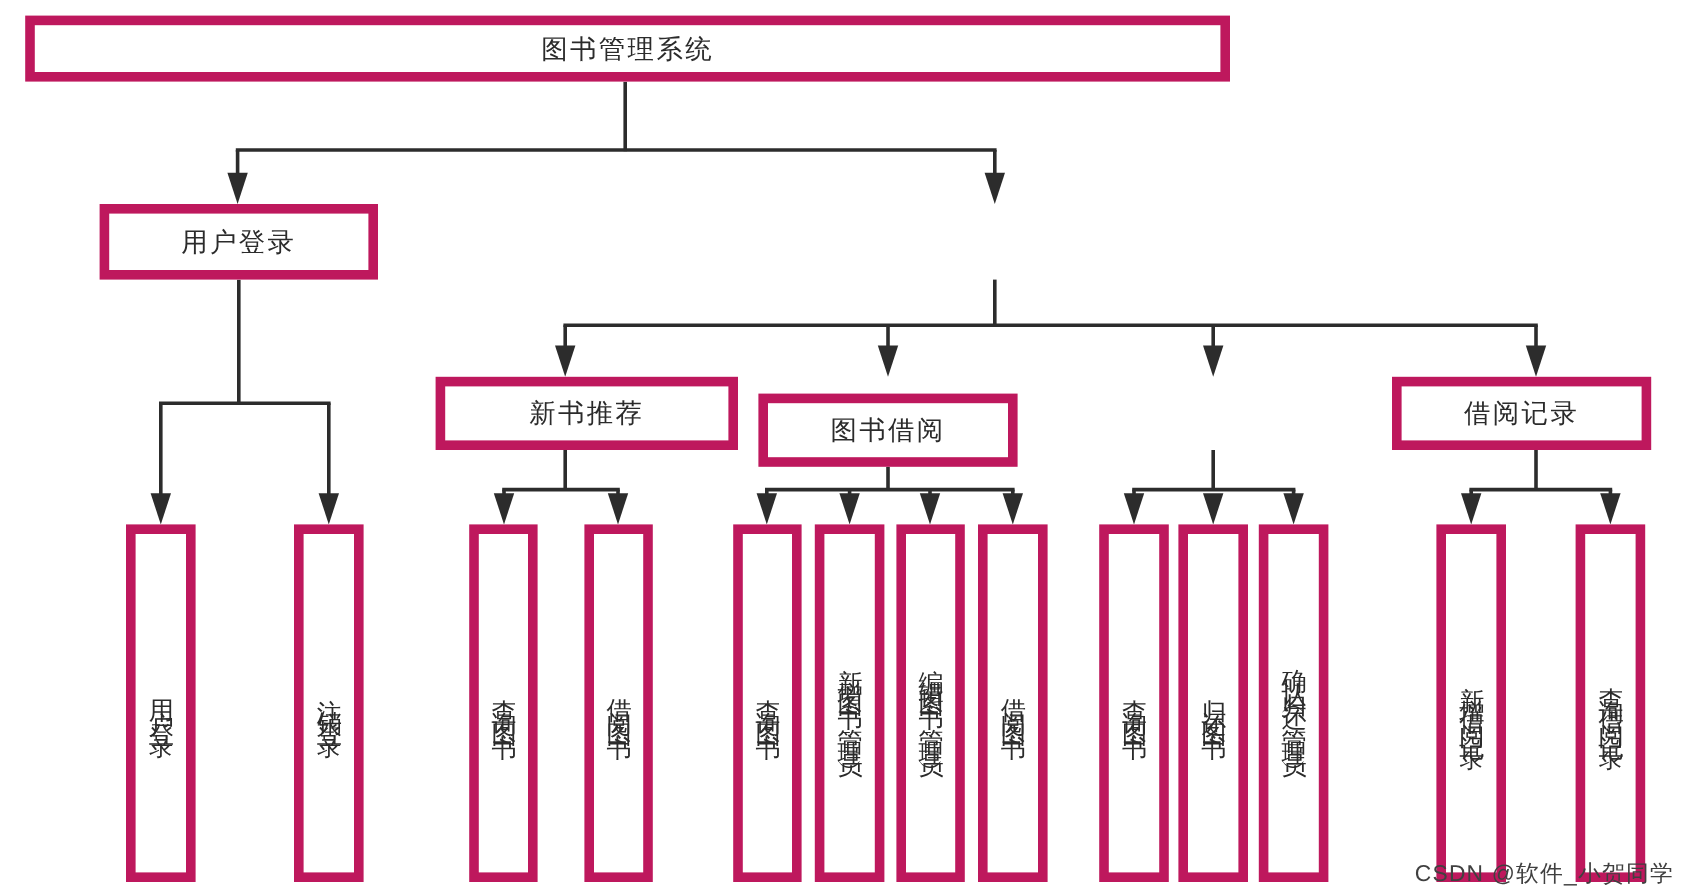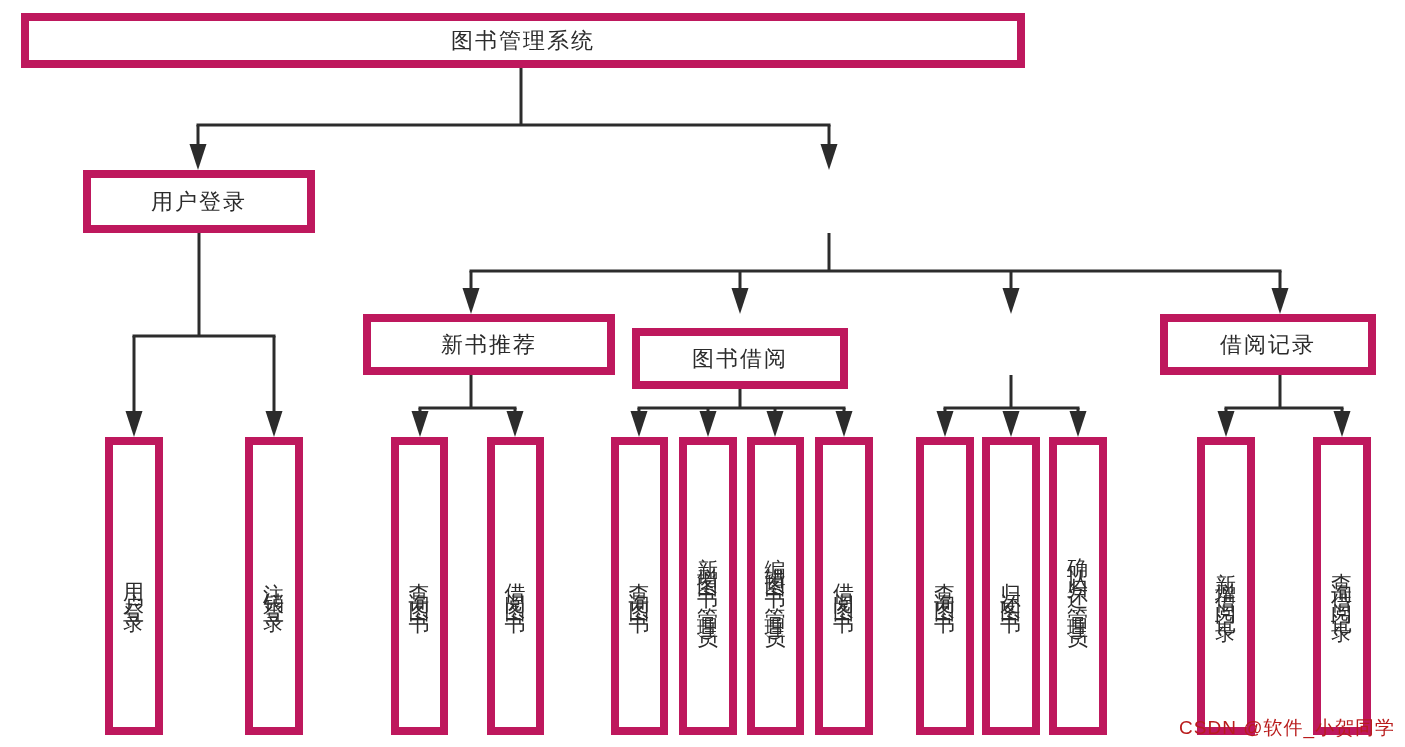--- a/index.html
+++ b/index.html
@@ -29,21 +29,21 @@
     letter-spacing:10px;
     line-height:1;
     white-space:nowrap;
   }
   #watermark{
     position:absolute;
     right:10px;
     bottom:6px;
     font-size:19px;
     letter-spacing:1px;
-    color:#b91c1c;
+    color:#404040;
     pointer-events:none;
   }
 </style>
 </head>
 <body>
 
 <div id="canvas">
 
   <svg id="connectors" width="1405" height="747" viewBox="0 0 1405 747">
     <g stroke="#2c2c2c" stroke-width="3" fill="none">

